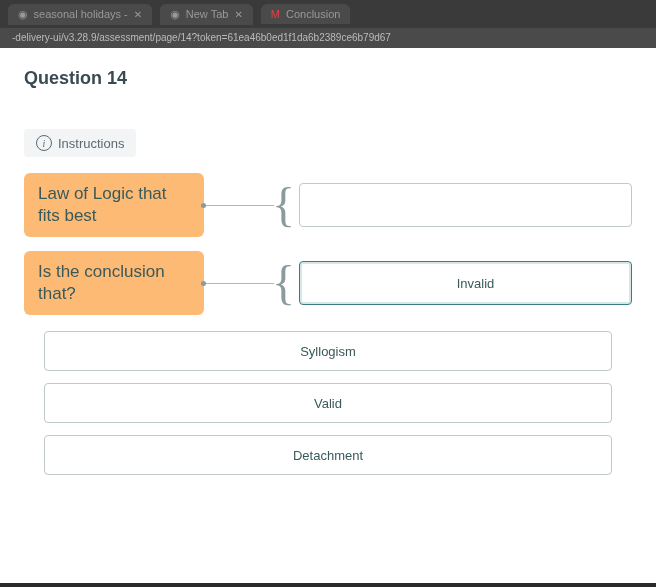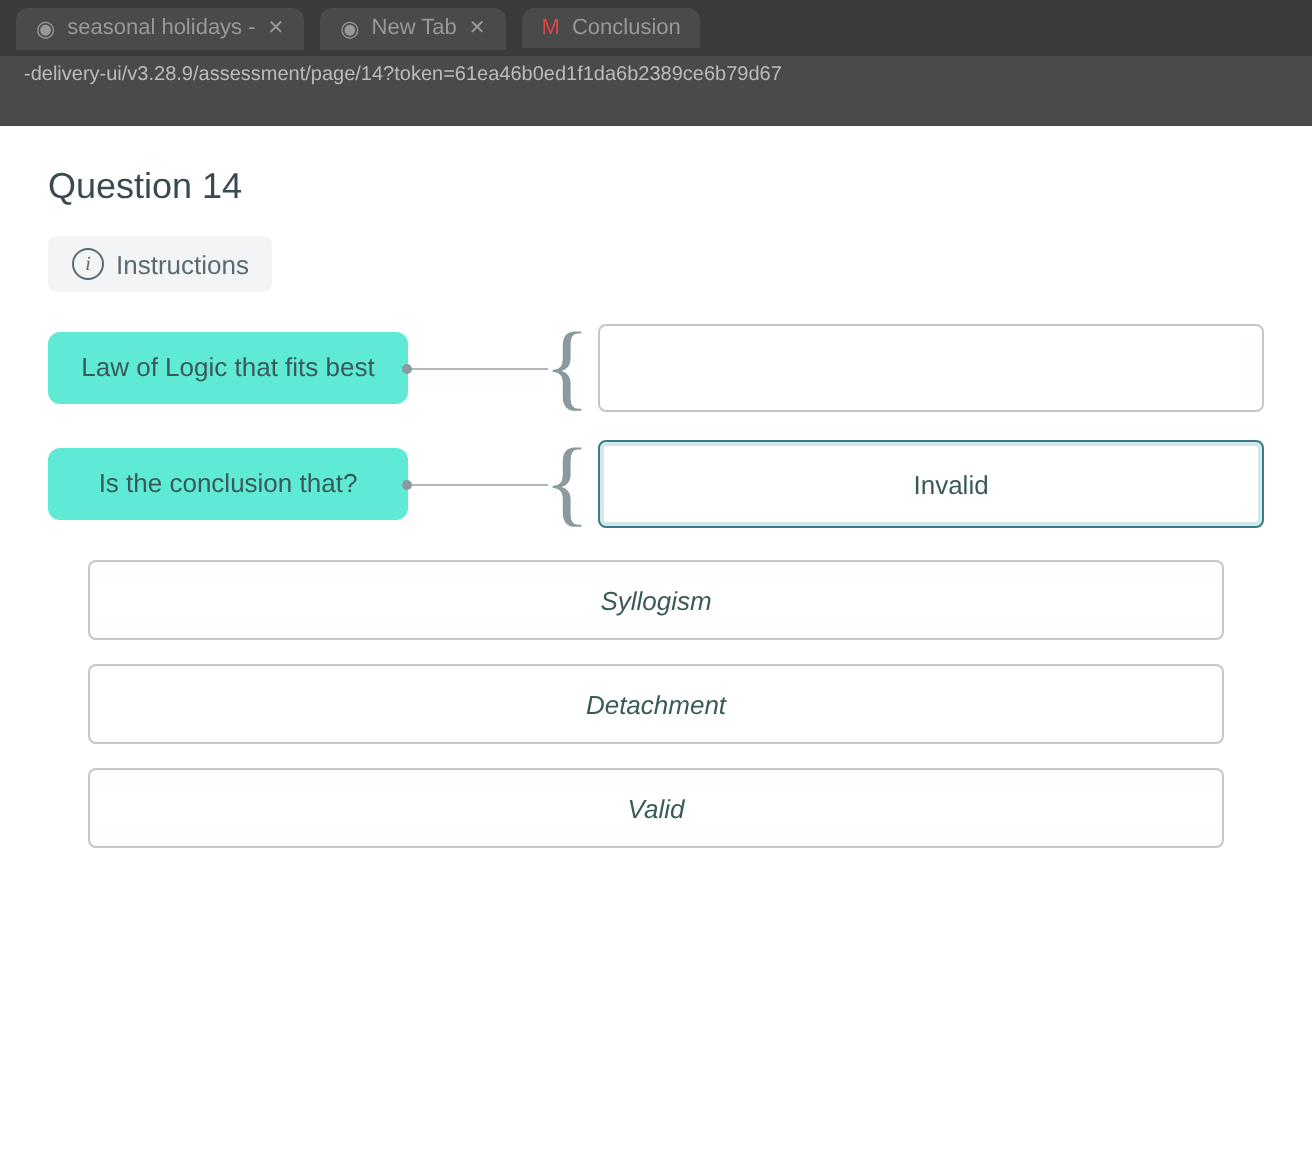--- a/index.html
+++ b/index.html
@@ -24,38 +24,38 @@
       background: #4a4a4a;
       padding: 4px 10px;
       border-radius: 6px 6px 0 0;
       display: flex;
       align-items: center;
       gap: 6px;
     }
     .tab-close { font-size: 10px; }
     .url-bar {
       background: #4a4a4a;
-      height: 35px;
+      height: 20px;
       color: #bbb;
       font-size: 10px;
       padding: 4px 12px;
       white-space: nowrap;
       overflow: hidden;
     }
     .page {
       background: #fff;
       padding: 20px 24px;
       height: calc(100% - 52px);
       overflow: hidden;
     }
     .question-title {
       font-size: 18px;
-      font-weight: 400;
+      font-weight: 700;
       color: #3a4a52;
-      margin-bottom: 0;
+      margin-bottom: 26px;
     }
     .prompt-text {
       font-size: 13px;
       color: #3a4a52;
       line-height: 1.5;
       margin-bottom: 4px;
     }
     .prompt-text b { font-weight: 700; }
     .instructions {
       display: inline-flex;
@@ -80,27 +80,27 @@
       font-style: italic;
       font-family: Georgia, serif;
     }
     .match-area { margin-bottom: 16px; }
     .match-row {
       display: flex;
       align-items: center;
       margin-bottom: 14px;
     }
     .label-box {
-      background: #5eead4;
+      background: #fdba74;
       color: #3a5a5a;
-      font-size: 13px;
+      font-size: 17px;
       padding: 10px 14px;
       border-radius: 6px;
       width: 180px;
-      text-align: center;
+      text-align: left;
       line-height: 1.3;
     }
     .connector {
       width: 70px;
       height: 1px;
       position: relative;
       border-top: 1px solid #b0b8bc;
     }
     .connector::before {
       content: "";
@@ -144,21 +144,20 @@
       display: flex;
       align-items: center;
       justify-content: center;
       font-size: 13px;
       color: #3a5a5a;
       background: #fff;
       margin-bottom: 12px;
     }
     .options-area {
       padding: 0 20px;
-      font-style: italic;
     }
   </style>
 </head>
 <body>
 
 <div class="tab-bar">
   <div class="tab">
     <span>◉</span>
     <span>seasonal holidays -</span>
     <span class="tab-close">✕</span>
@@ -197,16 +196,16 @@
     <div class="match-row">
       <div class="label-box">Is the conclusion that?</div>
       <div class="connector"></div>
       <div class="brace">{</div>
       <div class="drop-box filled">Invalid</div>
     </div>
   </div>
 
   <div class="options-area">
     <div class="option-box">Syllogism</div>
+    <div class="option-box">Valid</div>
     <div class="option-box">Detachment</div>
-    <div class="option-box">Valid</div>
   </div>
 </div>
 
 </body></html>

